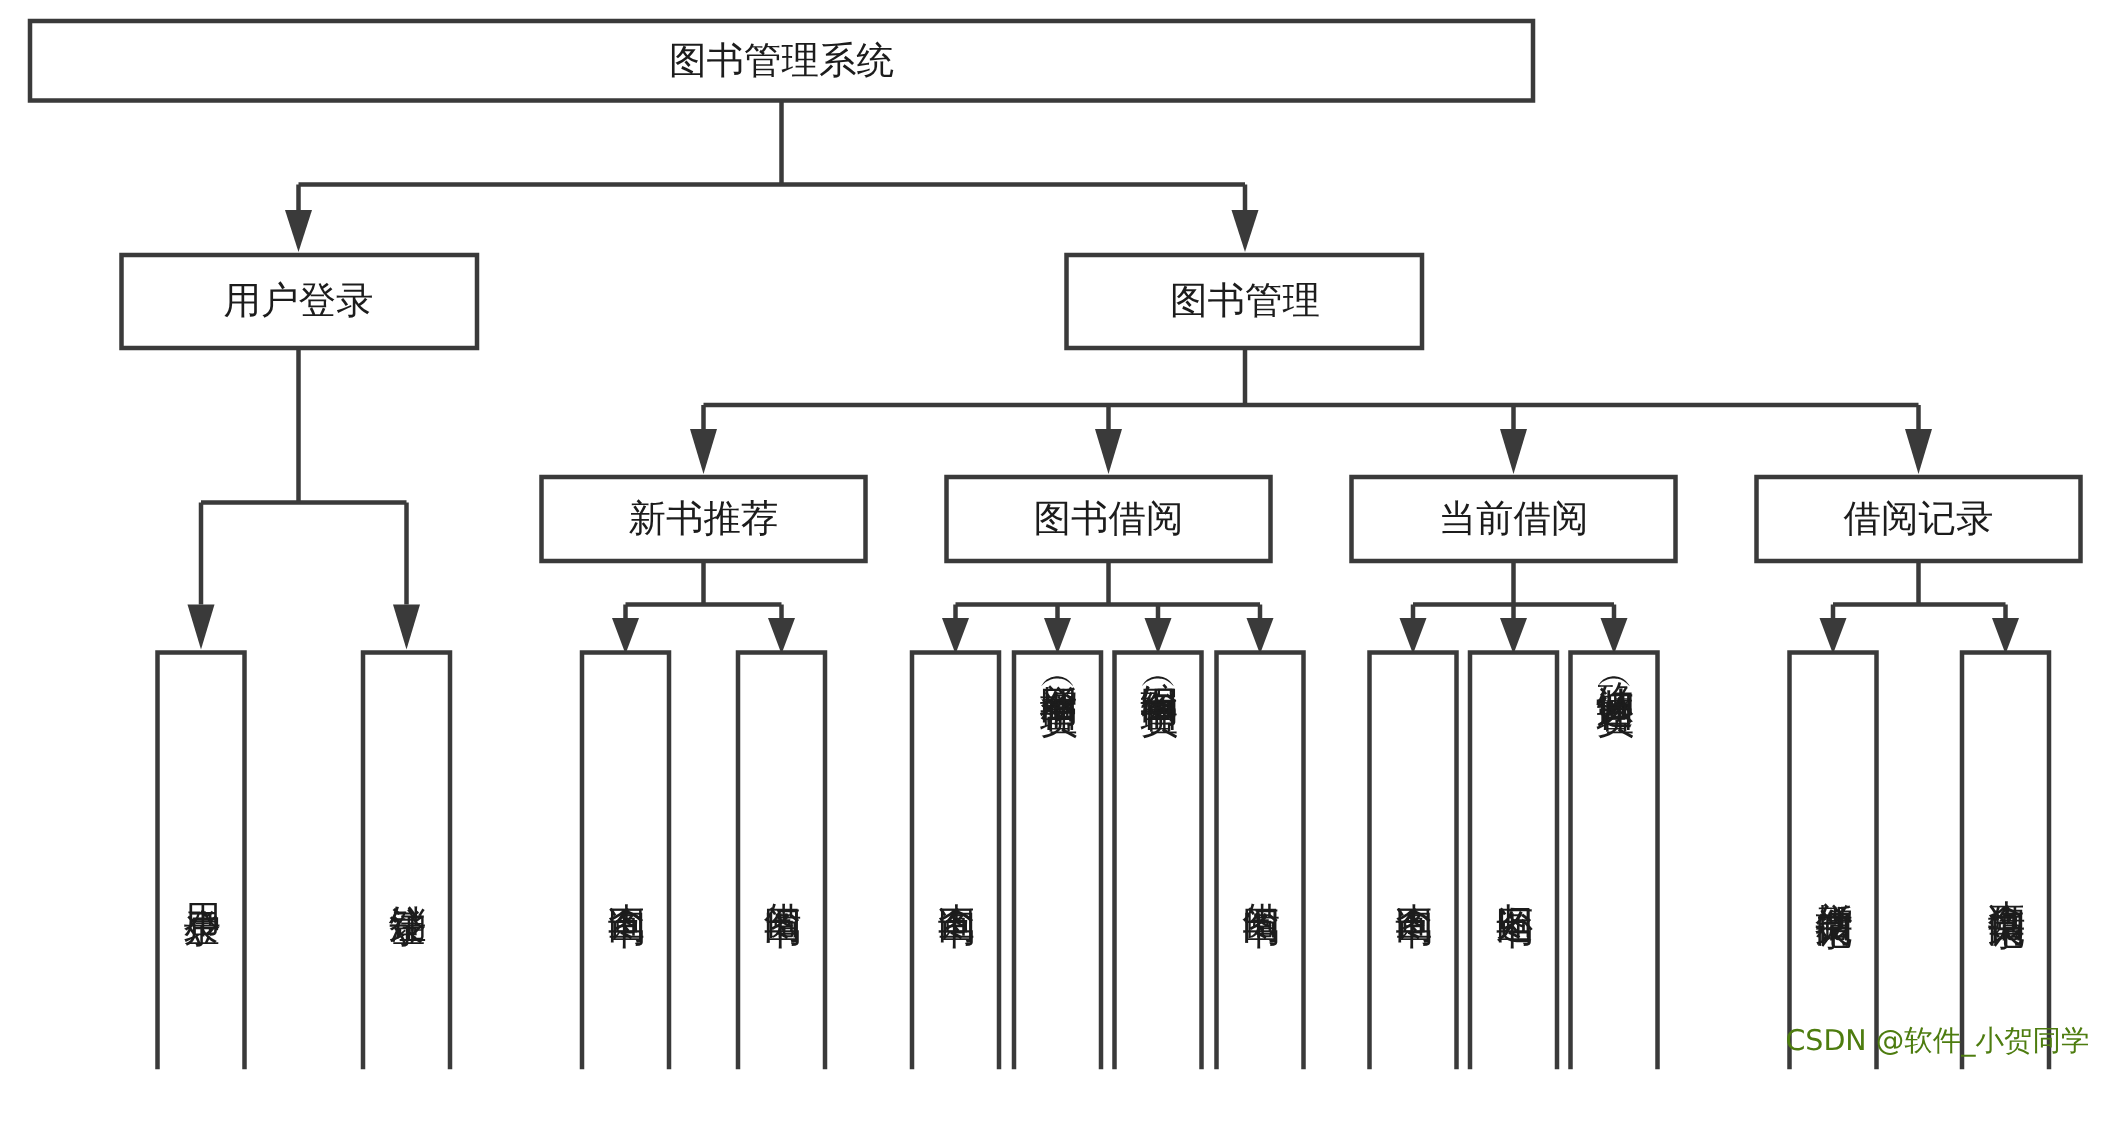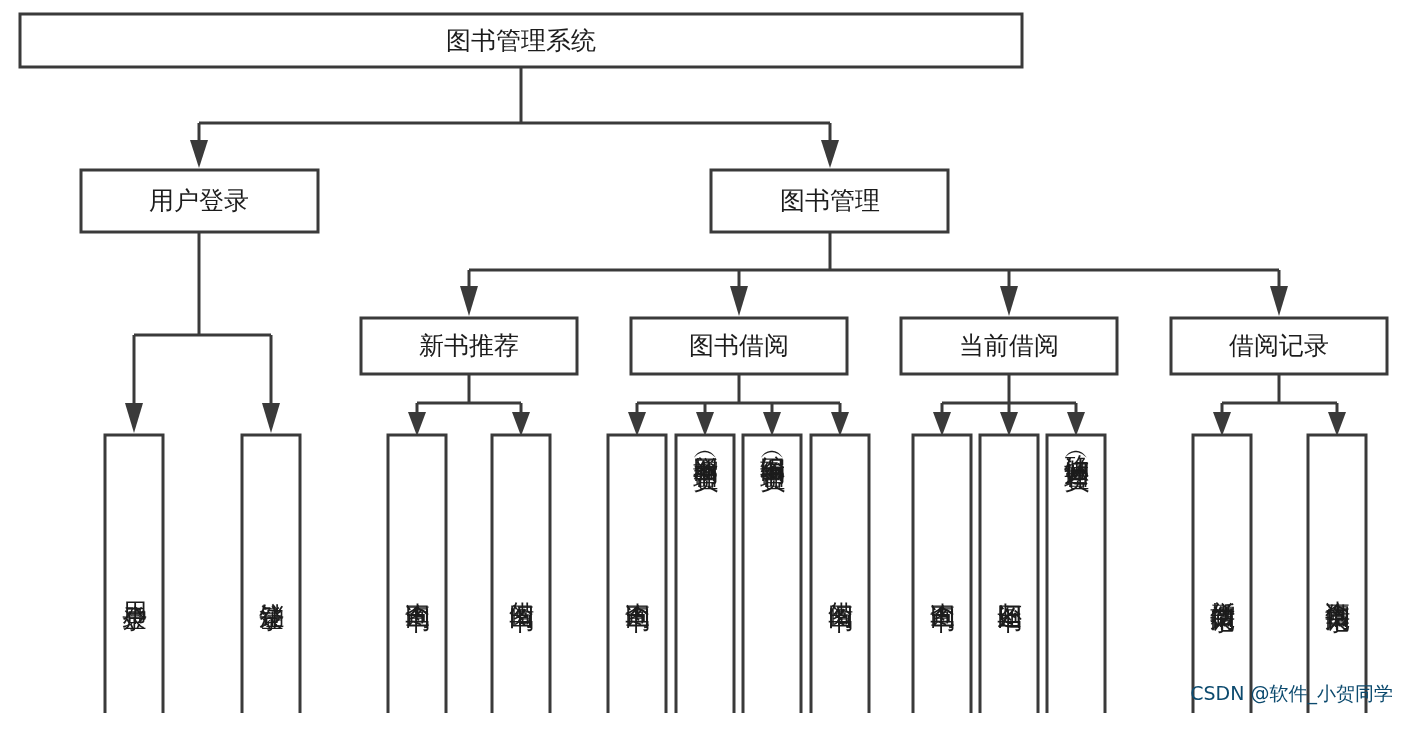--- a/index.html
+++ b/index.html
@@ -64,21 +64,21 @@
     letter-spacing: 2px;
     white-space: nowrap;
     text-align: center;
   }
   #watermark {
     position: absolute;
     right: 12px;
     bottom: 6px;
     font-family: "DejaVu Sans", "Liberation Sans", sans-serif;
     font-size: 19px;
-    color: #0c4a6e;
+    color: #4d7c0f;
     white-space: nowrap;
     user-select: none;
   }
 </style>
 </head>
 <body>
 
 <div id="diagram-root">
 
   <svg id="tree-svg" viewBox="0 0 1405 747">

